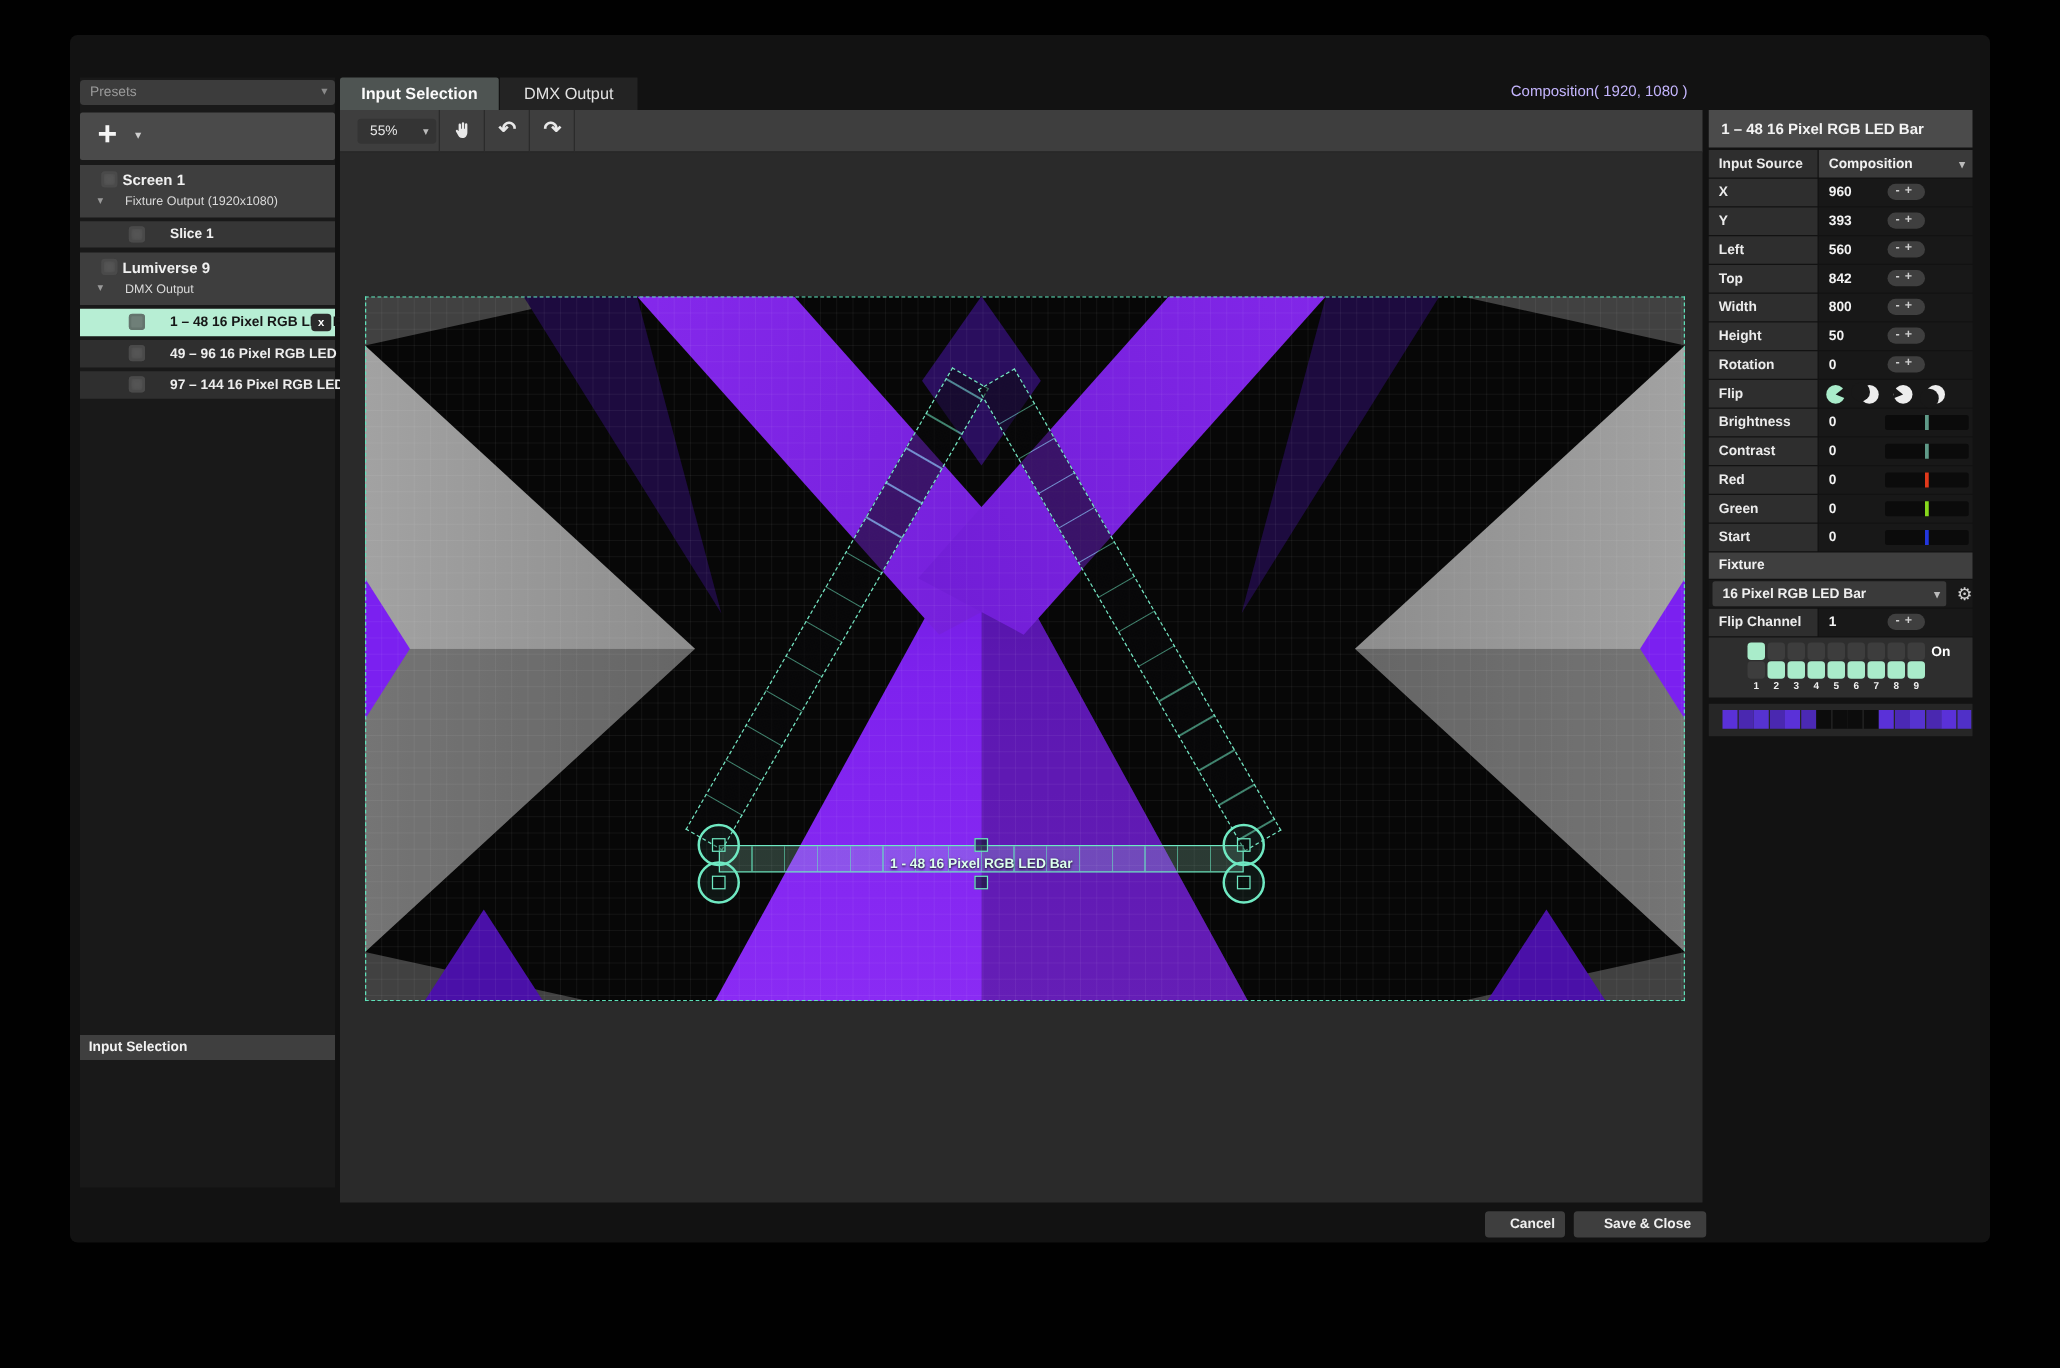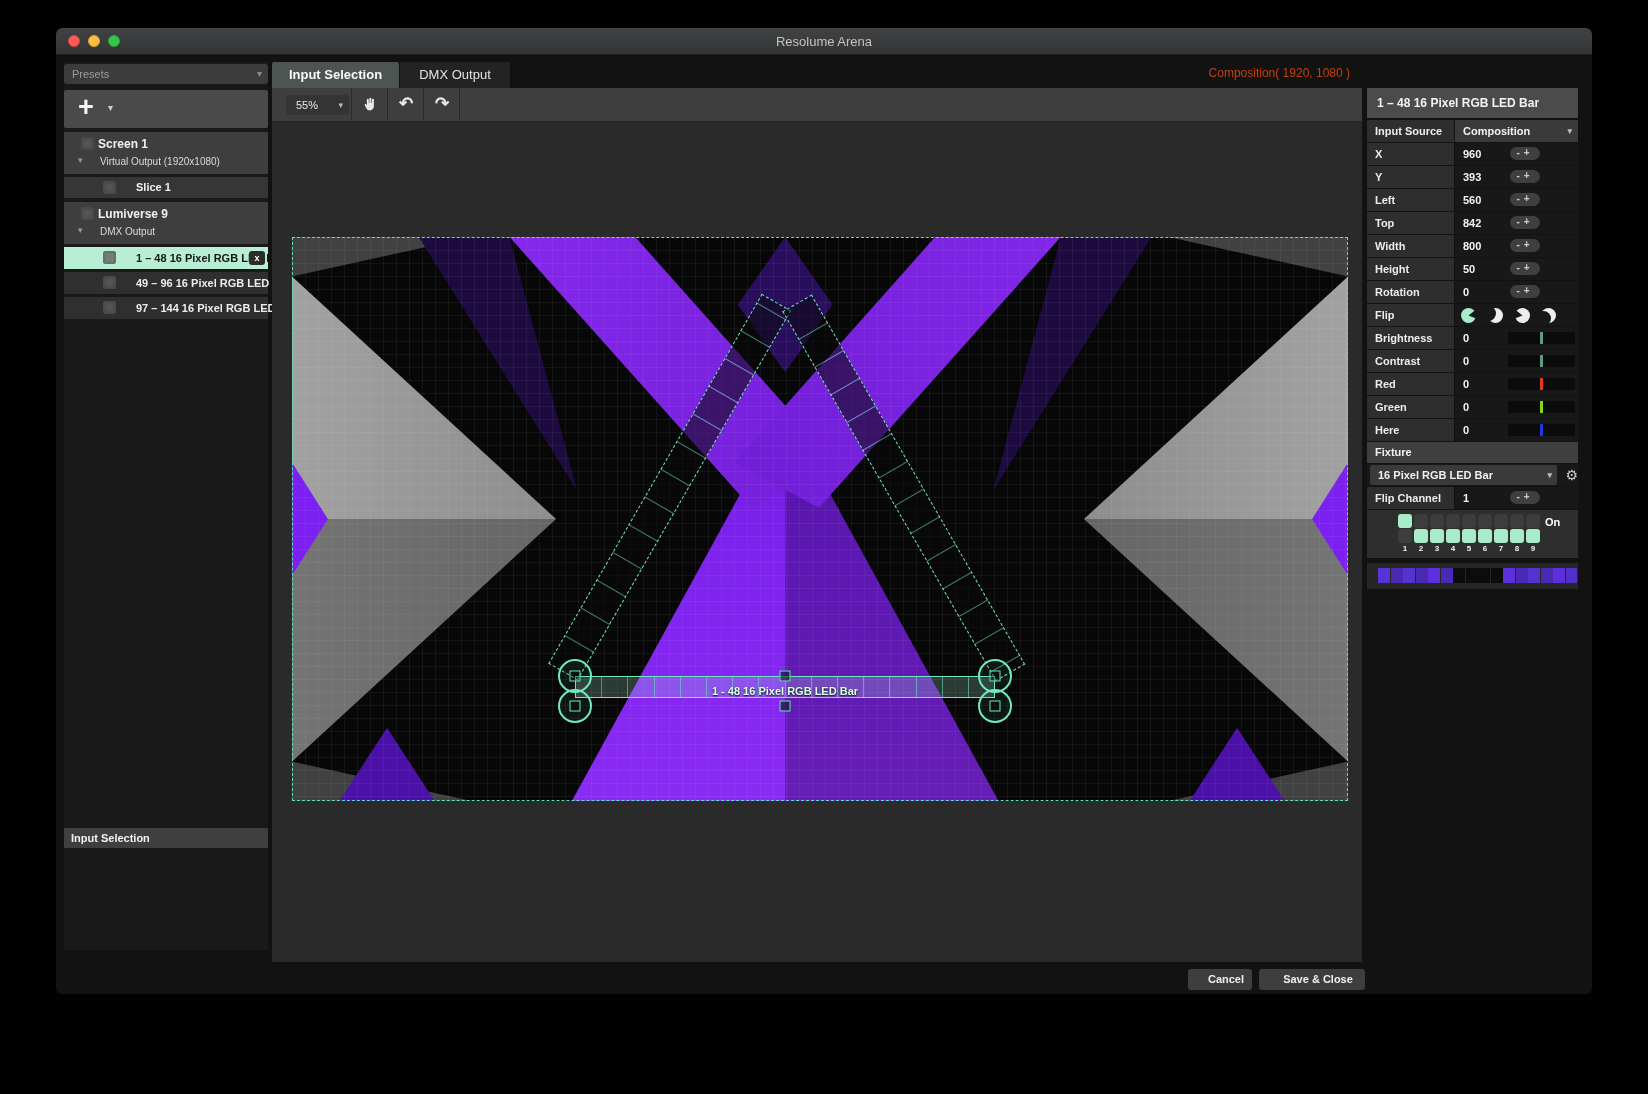--- a/index.html
+++ b/index.html
@@ -30,21 +30,21 @@
   .fixrow{height:22px;background:#2f2f2f;font-size:11px;font-weight:600;line-height:22px;color:#ededed;}
   .fixrow.sel{background:#b7eed4;color:#161616;}
   .fixrow .lbl,.leafrow .lbl{position:absolute;left:72px;white-space:nowrap;}
   .xbadge{position:absolute;right:3px;top:4px;width:16px;height:14px;background:#2b2b2b;border-radius:3px;color:#fff;font-size:9px;font-weight:bold;text-align:center;line-height:14px;}
   .helphead{position:absolute;left:8px;top:800px;width:204px;height:20px;background:#3f3f3f;color:#f2f2f2;font-size:11px;font-weight:bold;line-height:20px;padding-left:7px;}
   .helpbody{position:absolute;left:8px;top:821px;width:204px;height:97px;background:#2a2a2a;color:#d4d4d4;font-size:10.5px;line-height:1.32;padding:5px 6px;white-space:pre-line;}
   
   .tab{position:absolute;top:34px;height:26px;font-size:13px;text-align:center;line-height:26px;}
   .tab1{left:216px;width:127px;background:#4e5452;color:#fafafa;font-weight:bold;border-radius:2px 2px 0 0;}
   .tab2{left:344px;width:110px;background:#232323;color:#e3e3e3;}
-  .complabel{position:absolute;left:894px;top:38px;width:400px;text-align:right;color:#c2410c;font-size:12px;}
+  .complabel{position:absolute;left:894px;top:38px;width:400px;text-align:right;color:#c4b5fd;font-size:12px;}
   .toolbar{position:absolute;left:216px;top:60px;width:1090px;height:34px;background:#3e3e3e;border-bottom:1px solid #242424;}
   .zoomdd{position:absolute;left:14px;top:7px;width:63px;height:20px;background:#343434;border-radius:3px;color:#e8e8e8;font-size:11px;line-height:20px;padding-left:10px;}
   .zoomdd .car{position:absolute;right:6px;color:#bbb;font-size:9px;}
   .tsep{position:absolute;top:0;width:1px;height:34px;background:#2b2b2b;}
   .tbtn{position:absolute;top:0;width:36px;height:34px;text-align:center;color:#e9e9e9;font-size:17px;line-height:32px;font-weight:bold;}
   
   .canvas{position:absolute;left:216px;top:94px;width:1090px;height:840px;background:#2a2a2a;overflow:hidden;}
   .comp{position:absolute;left:20px;top:115px;width:1056px;height:564px;background:#070707;overflow:hidden;}
   .lyr{position:absolute;inset:0;}
   .grayL{clip-path:polygon(0 7%,25% 50%,0 93%);background:linear-gradient(90deg,#a2a2a2,#4e4e4e);}
@@ -112,42 +112,36 @@
   .fbtn{position:absolute;top:941px;height:21px;background:#3e3e3e;border-radius:3px;color:#f0f0f0;font-size:11px;font-weight:bold;text-align:center;line-height:21px;padding-left:12px;}
   .fcancel{left:1132px;width:64px;}
   .fsave{left:1203px;width:106px;}
 </style>
 </head>
 <body>
 
 <div class="stage">
  <div class="window">
 
-  <div class="titlebar">
-    <span class="tl r"></span>
-    <span class="tl y"></span>
-    <span class="tl g"></span>
-    <div class="wtitle">Resolume Arena</div>
-  </div>
 
   <div class="side-bg"></div>
   <div class="presets">
     <span>Presets</span>
     <span class="car">▾</span>
   </div>
   <div class="plusbar">
     <span class="plus">+</span>
     <span class="car">▾</span>
   </div>
 
   <div class="trow grp" style="top:104px;">
     <span class="cb" style="left:17px;top:5px;"></span>
     <span class="g1">Screen 1</span>
     <span class="tri">▾</span>
-    <span class="g2">Virtual Output (1920x1080)</span>
+    <span class="g2">Fixture Output (1920x1080)</span>
   </div>
   <div class="trow leafrow" style="top:149px;">
     <span class="cb" style="left:39px;top:4px;"></span>
     <span class="lbl">Slice 1</span>
   </div>
   <div class="trow grp" style="top:174px;">
     <span class="cb" style="left:17px;top:5px;"></span>
     <span class="g1">Lumiverse 9</span>
     <span class="tri">▾</span>
     <span class="g2">DMX Output</span>
@@ -320,21 +314,21 @@
     </div>
     <div class="prow">
       <div class="plab">Green</div>
       <div class="pval"><span>0</span>
         <div class="slider">
               <div class="mark" style="background: rgb(134, 215, 28);"></div>
             </div>
       </div>
     </div>
     <div class="prow">
-      <div class="plab">Here</div>
+      <div class="plab">Start</div>
       <div class="pval"><span>0</span>
         <div class="slider">
               <div class="mark" style="background: rgb(34, 54, 221);"></div>
             </div>
       </div>
     </div>
 
     <div class="fixhead">Fixture</div>
     <div class="fixsel">
       <div class="fixdd">

